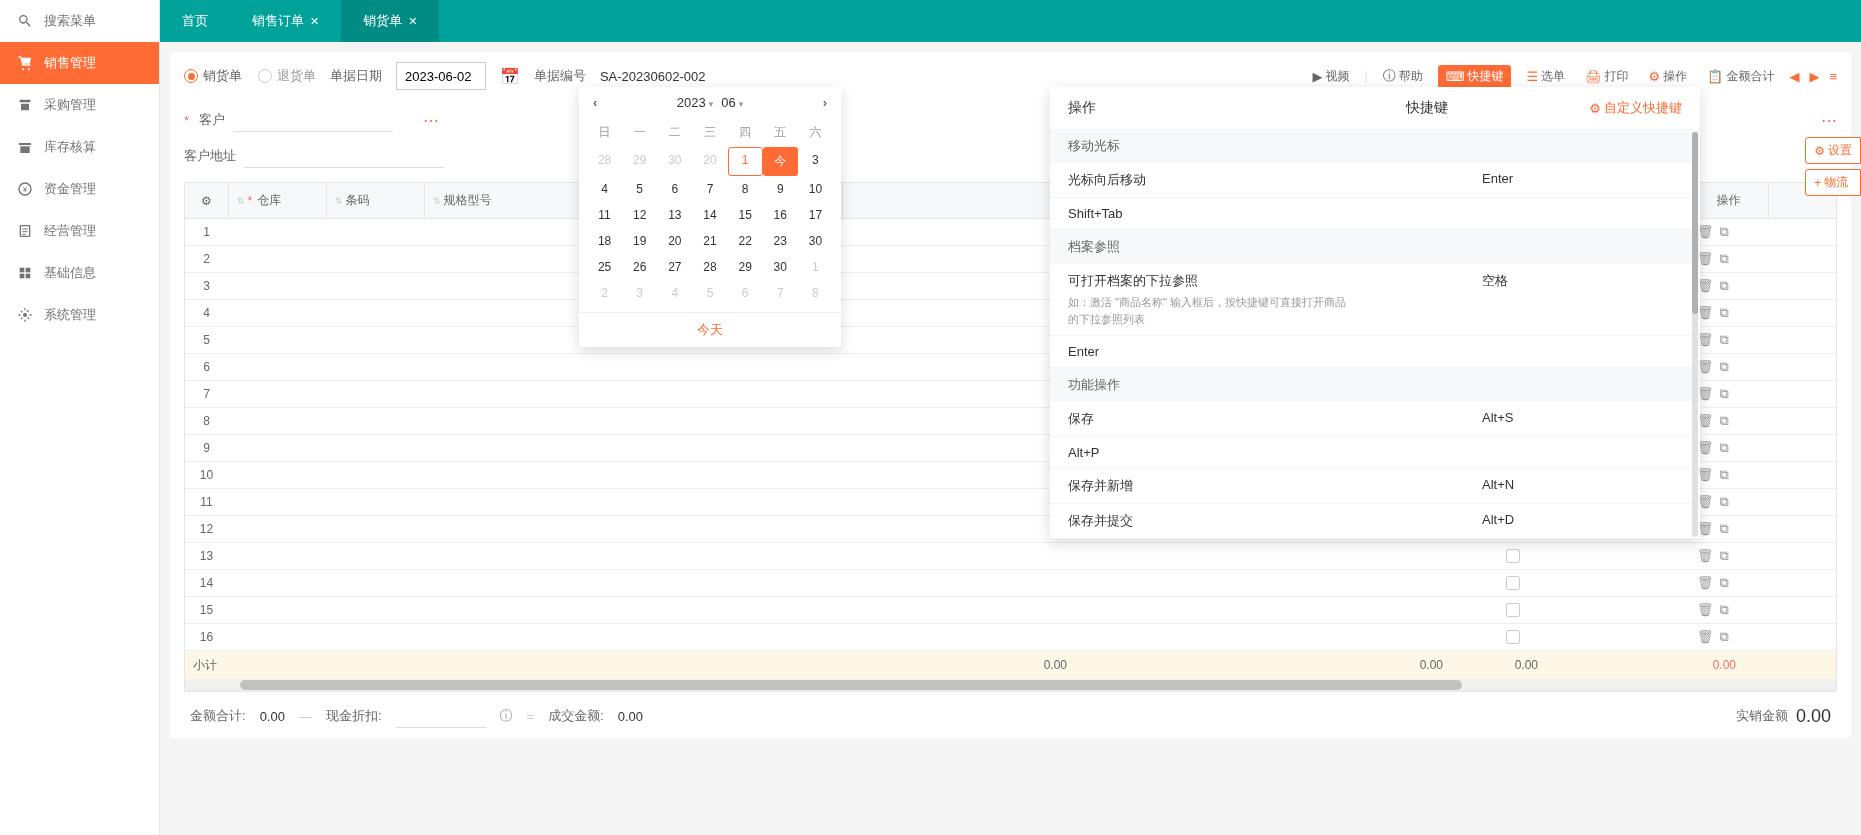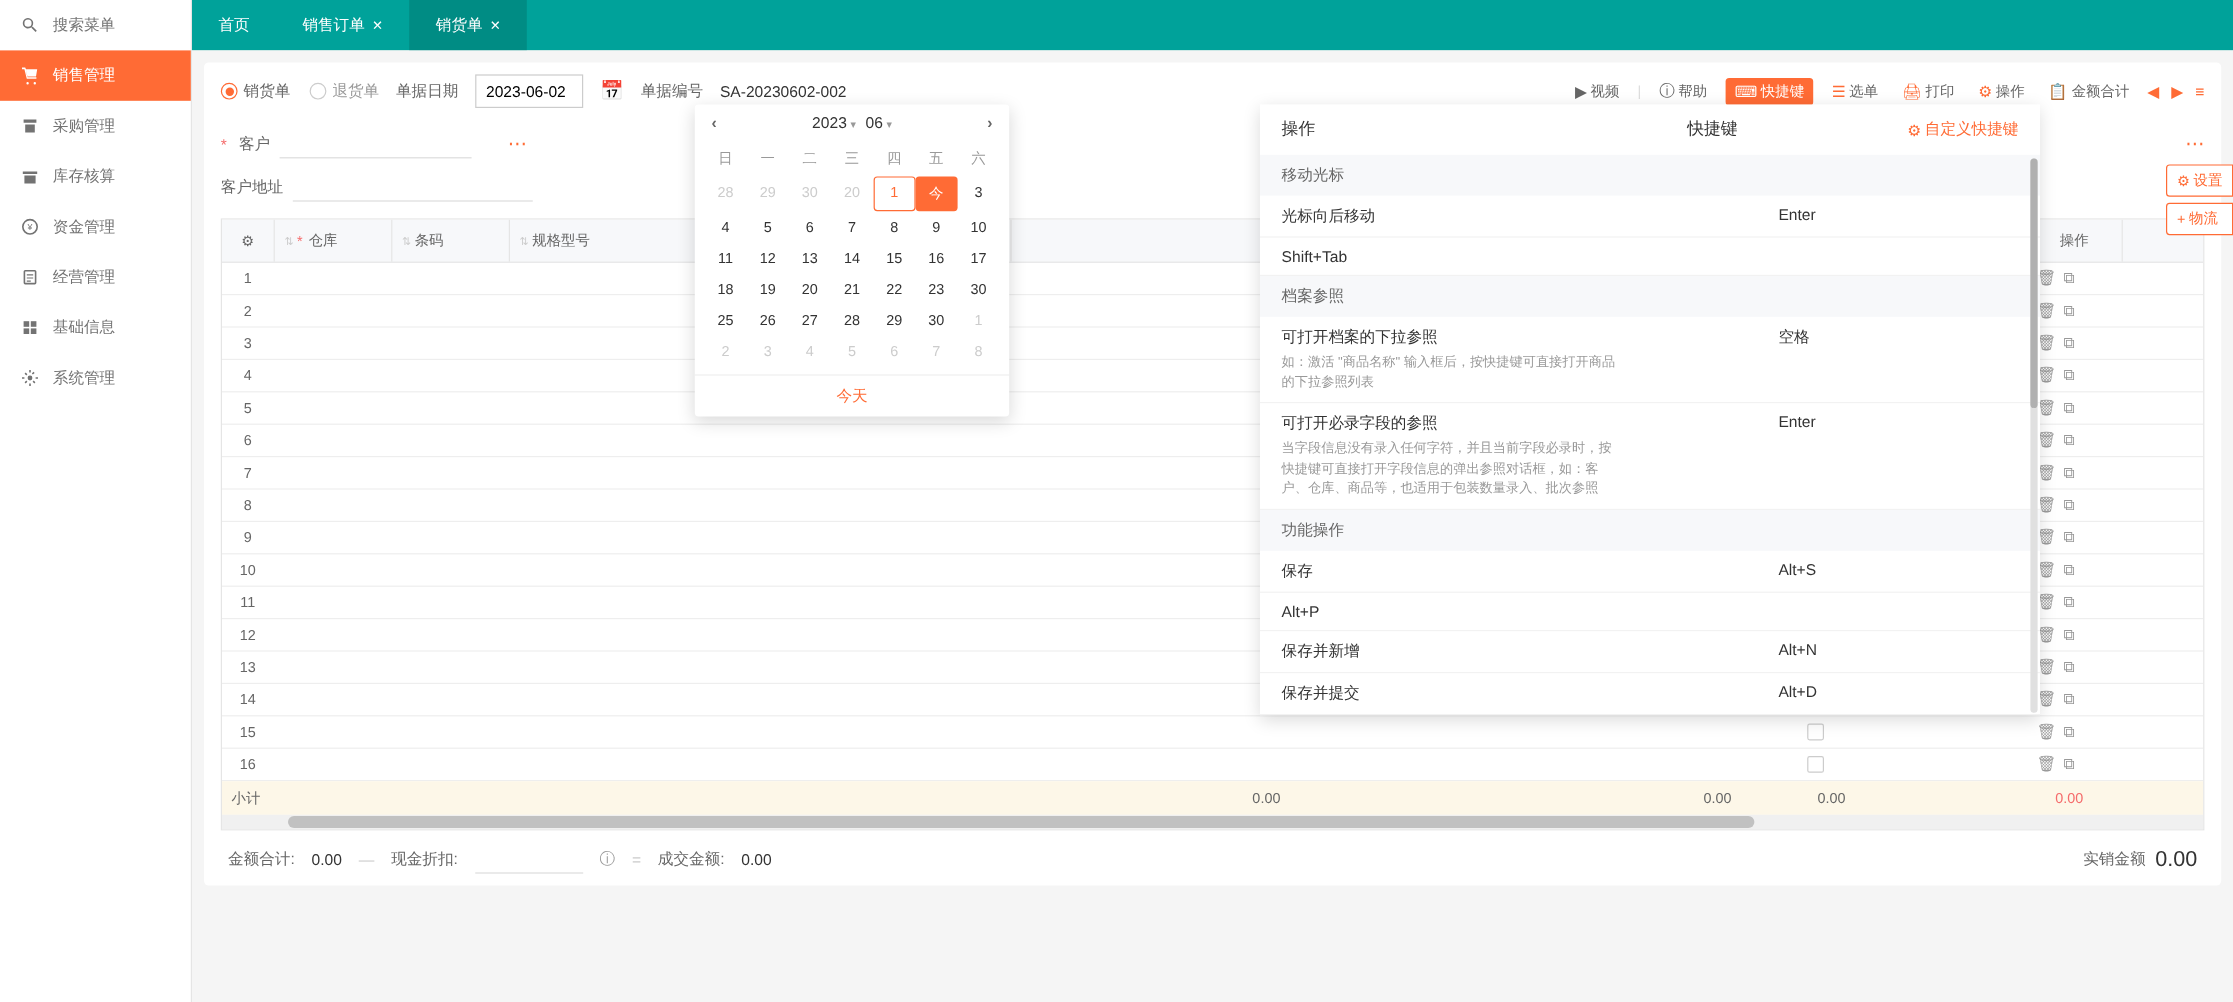--- a/index.html
+++ b/index.html
@@ -733,24 +733,20 @@
         </div>
       <div class="sc-section">档案参照</div>
       <div class="sc-row">
           <div class="sc-label">
             <div>可打开档案的下拉参照</div>
             <div class="sc-desc">如：激活 "商品名称" 输入框后，按快捷键可直接打开商品的下拉参照列表</div>
           </div>
           <div class="sc-key">空格</div>
         </div>
       <div class="sc-row">
-          <div class="sc-label">
-            <div>可打开必录字段的参照</div>
-            <div class="sc-desc">当字段信息没有录入任何字符，并且当前字段必录时，按快捷键可直接打开字段信息的弹出参照对话框，如：客户、仓库、商品等，也适用于包装数量录入、批次参照</div>
-          </div>
           <div class="sc-key">Enter</div>
         </div>
       <div class="sc-section">功能操作</div>
       <div class="sc-row">
           <div class="sc-label">保存</div>
           <div class="sc-key">Alt+S</div>
         </div>
       <div class="sc-row">
           <div class="sc-key">Alt+P</div>
         </div>

